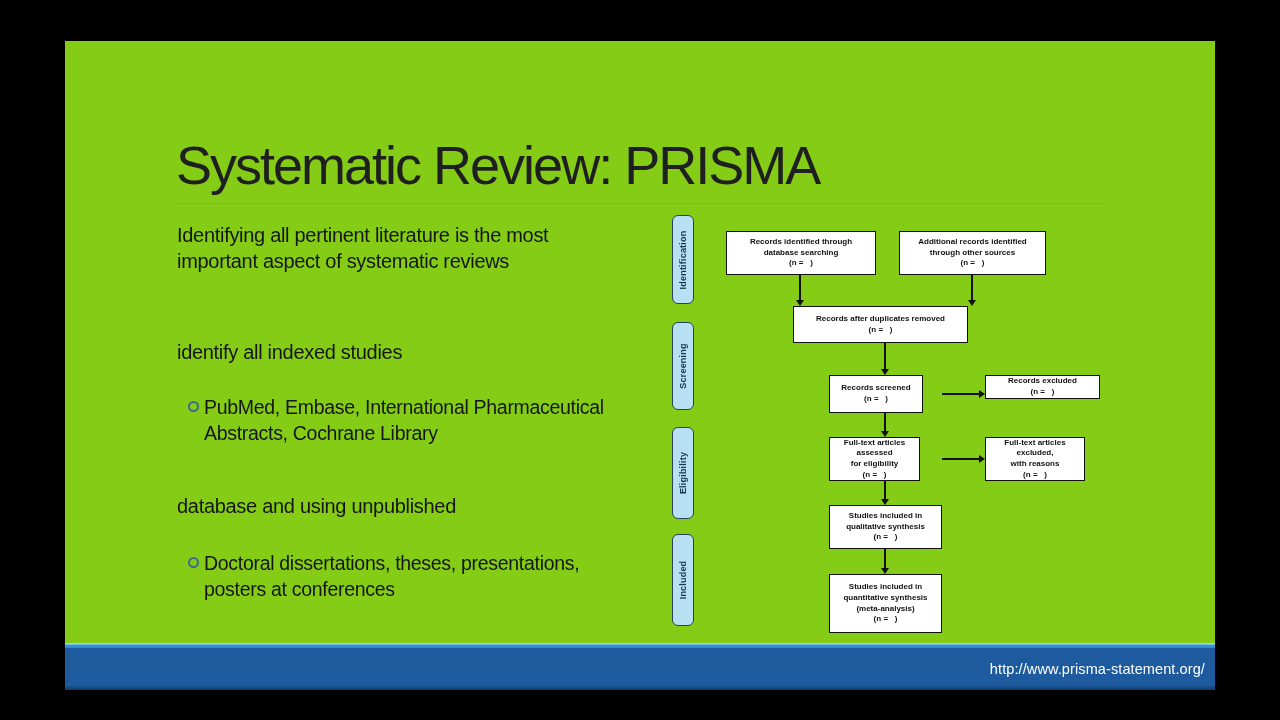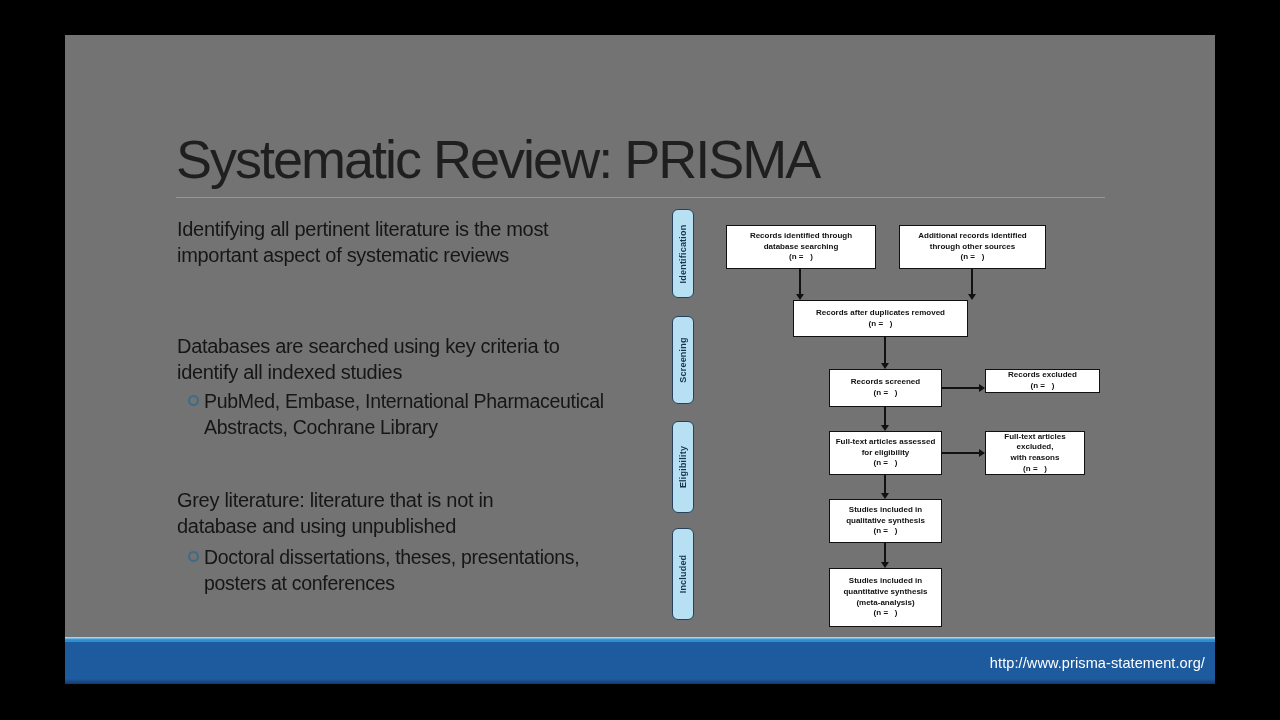--- a/index.html
+++ b/index.html
@@ -4,23 +4,23 @@
 <style>
   html, body { margin: 0; padding: 0; }
   body {
     width: 1280px; height: 720px;
     background: #000;
     position: relative;
     font-family: "Liberation Sans", sans-serif;
     overflow: hidden;
   }
   .slide {
-    position: absolute; left: 65px; top: 35px;
+    position: absolute; left: 65px; top: 41px;
     width: 1150px; height: 649px;
-    background: #737373;
+    background: #84cc16;
     overflow: hidden;
   }
   
   .title {
     position: absolute; left: 111px; top: 93px;
     font-size: 54px; line-height: 62px; font-weight: 400;
     letter-spacing: -2px; color: var(--title_text);
     white-space: nowrap;
   }
   .title-rule {
@@ -115,34 +115,32 @@
 
   <div class="title">Systematic Review: PRISMA</div>
   <div class="title-rule"></div>
 
   <div class="para" style="top:181px">
     <div>Identifying all pertinent literature is the most</div>
     <div>important aspect of systematic reviews</div>
   </div>
 
   <div class="para" style="top:298px">
-    <div>Databases are searched using key criteria to</div>
     <div>identify all indexed studies</div>
   </div>
 
   <div class="bullet" style="top:353px">
     <span class="bmark"></span>
     <div class="btxt">
       <div>PubMed, Embase, International Pharmaceutical</div>
       <div>Abstracts, Cochrane Library</div>
     </div>
   </div>
 
   <div class="para" style="top:452px">
-    <div>Grey literature: literature that is not in</div>
     <div>database and using unpublished</div>
   </div>
 
   <div class="bullet" style="top:509px">
     <span class="bmark"></span>
     <div class="btxt">
       <div>Doctoral dissertations, theses, presentations,</div>
       <div>posters at conferences</div>
     </div>
   </div>
@@ -163,25 +161,25 @@
     </div>
 
     <div class="fc-box" style="left:661px;top:190px;width:150px;height:44px">Records identified through
 database searching
 (n =&nbsp;&nbsp;&nbsp;)</div>
     <div class="fc-box" style="left:834px;top:190px;width:147px;height:44px">Additional records identified
 through other sources
 (n =&nbsp;&nbsp;&nbsp;)</div>
     <div class="fc-box" style="left:728px;top:265px;width:175px;height:37px">Records after duplicates removed
 (n =&nbsp;&nbsp;&nbsp;)</div>
-    <div class="fc-box" style="left:764px;top:334px;width:113px;height:38px">Records screened
+    <div class="fc-box" style="left:764px;top:334px;width:94px;height:38px">Records screened
 (n =&nbsp;&nbsp;&nbsp;)</div>
     <div class="fc-box" style="left:920px;top:334px;width:115px;height:24px">Records excluded
 (n =&nbsp;&nbsp;&nbsp;)</div>
-    <div class="fc-box" style="left:764px;top:396px;width:113px;height:44px">Full-text articles assessed
+    <div class="fc-box" style="left:764px;top:396px;width:91px;height:44px">Full-text articles assessed
 for eligibility
 (n =&nbsp;&nbsp;&nbsp;)</div>
     <div class="fc-box" style="left:920px;top:396px;width:100px;height:44px">Full-text articles excluded,
 with reasons
 (n =&nbsp;&nbsp;&nbsp;)</div>
     <div class="fc-box" style="left:764px;top:464px;width:113px;height:44px">Studies included in
 qualitative synthesis
 (n =&nbsp;&nbsp;&nbsp;)</div>
     <div class="fc-box" style="left:764px;top:533px;width:113px;height:59px">Studies included in
 quantitative synthesis

